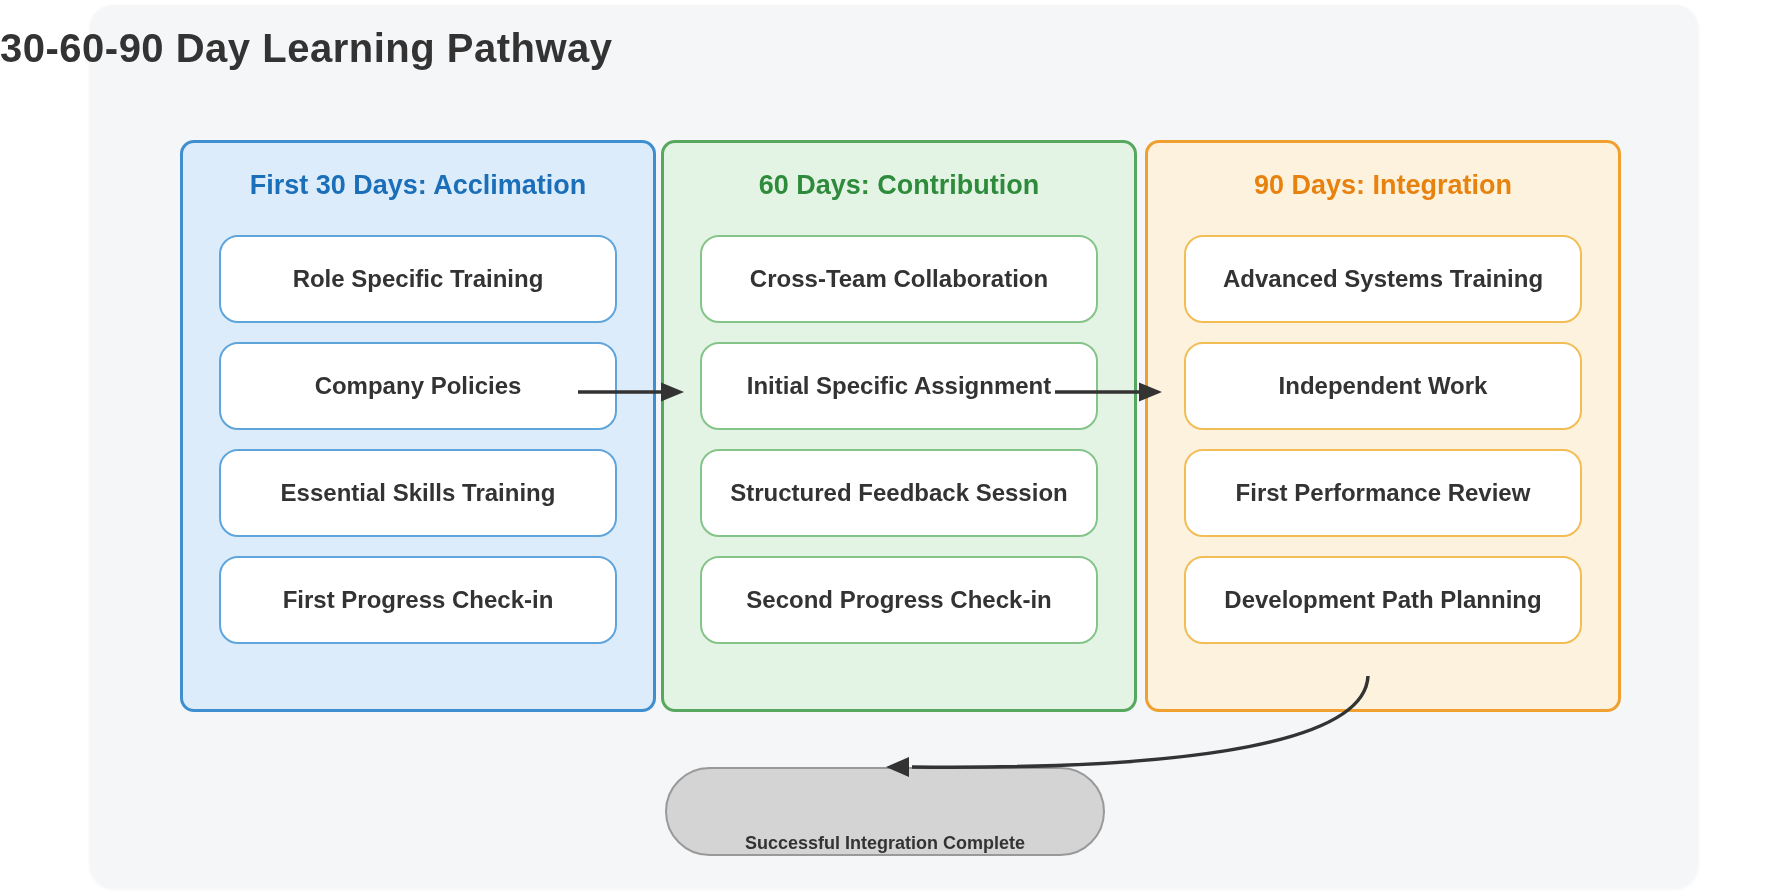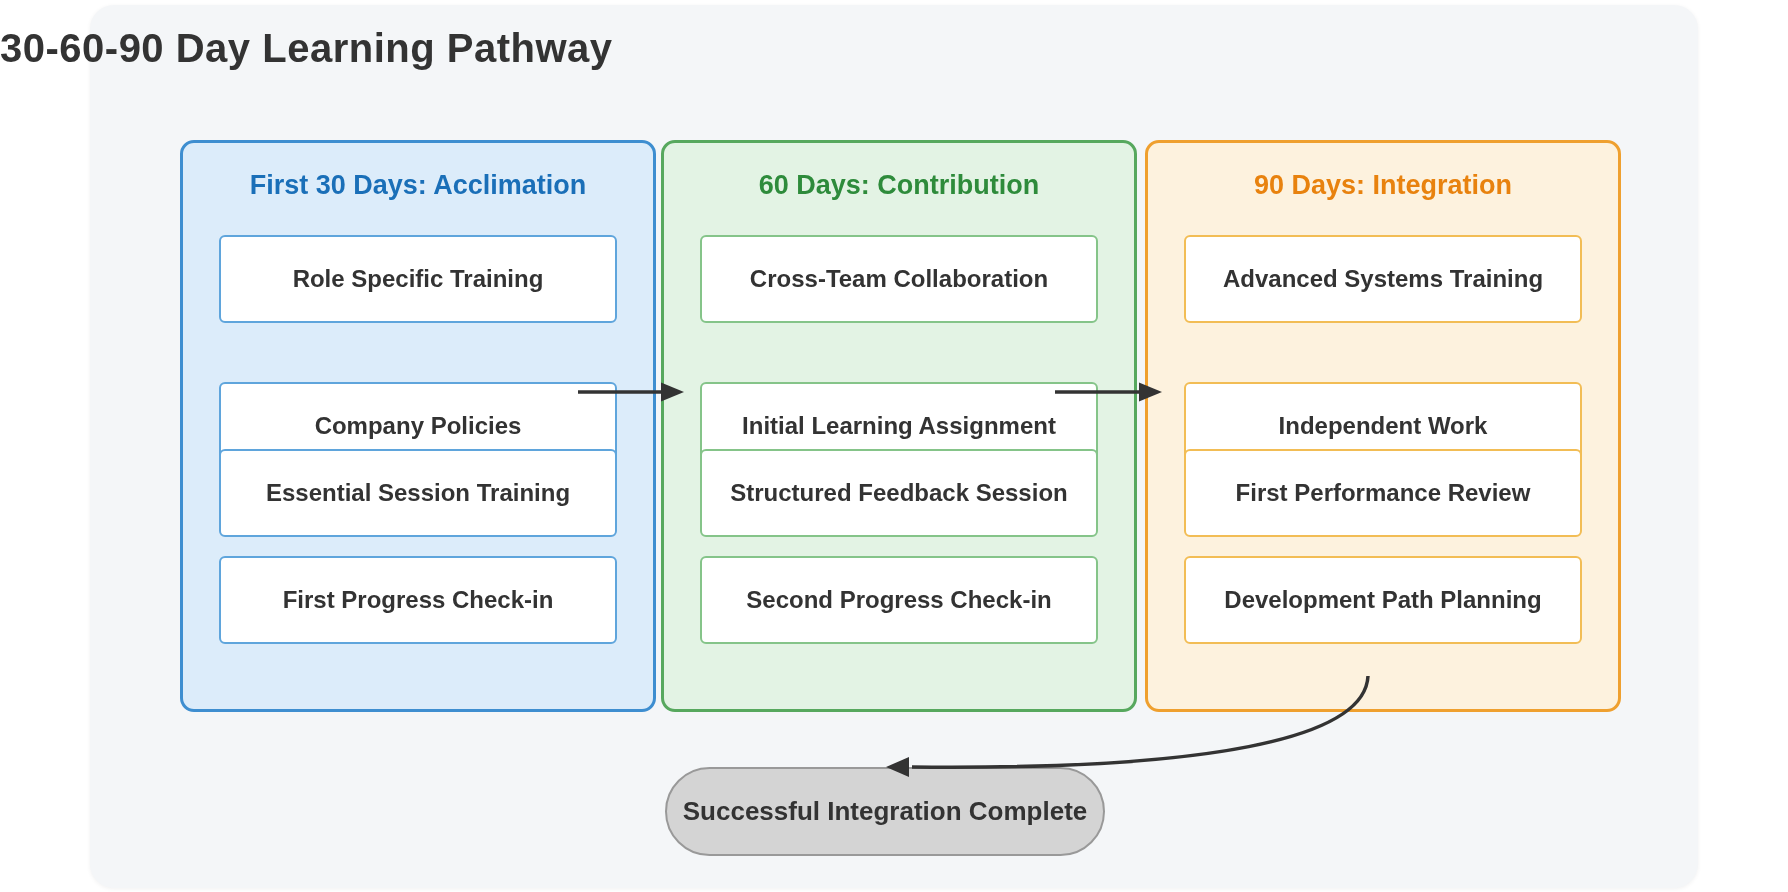--- a/index.html
+++ b/index.html
@@ -53,45 +53,45 @@
     font-weight: 700;
     color: var(--tc);
   }
 
   .node {
     position: absolute;
     left: 36px; right: 36px;
     height: 88px;
     background: #ffffff;
     border: 2px solid var(--nb);
-    border-radius: 6px;
+    border-radius: 19px;
     display: flex;
     align-items: center;
     justify-content: center;
     text-align: center;
     font-size: 24px;
     font-weight: 700;
     color: #333333;
   }
   .node-0 { top: 92px; }
-  .node-1 { top: 199px; margin-top: 40px; }
+  .node-1 { top: 199px; }
   .node-2 { top: 306px; }
   .node-3 { top: 413px; }
 
   .final-node {
     position: absolute;
     left: 665px; top: 767px;
     width: 440px; height: 89px;
     border-radius: 45px;
     border: 2px solid #999999;
     background: #d4d4d4;
     display: flex;
-    align-items: center;
+    align-items: flex-end;
     justify-content: center;
-    font-size: 26px;
+    font-size: 18px;
     font-weight: 700;
     color: #333333;
     z-index: 2;
   }
 
   svg.connectors {
     position: absolute;
     left: 0; top: 0;
     width: 1788px; height: 892px;
     z-index: 5;
@@ -114,34 +114,34 @@
 
   <section class="phase phase-0" style="--bd: #3e8ed0; --bg: #dcecfa; --tc: #1a6fb8; --nb: #5fa5dc;">
     <div class="phase-title">First 30 Days: Acclimation</div>
     <div class="node node-0">
       <span>Role Specific Training</span>
     </div>
     <div class="node node-1">
       <span>Company Policies</span>
     </div>
     <div class="node node-2">
-      <span>Essential Session Training</span>
+      <span>Essential Skills Training</span>
     </div>
     <div class="node node-3">
       <span>First Progress Check-in</span>
     </div>
   </section>
 
   <section class="phase phase-1" style="--bd: #57a85e; --bg: #e3f3e4; --tc: #2e8b3b; --nb: #85c489;">
     <div class="phase-title">60 Days: Contribution</div>
     <div class="node node-0">
       <span>Cross-Team Collaboration</span>
     </div>
     <div class="node node-1">
-      <span>Initial Learning Assignment</span>
+      <span>Initial Specific Assignment</span>
     </div>
     <div class="node node-2">
       <span>Structured Feedback Session</span>
     </div>
     <div class="node node-3">
       <span>Second Progress Check-in</span>
     </div>
   </section>
 
   <section class="phase phase-2" style="--bd: #efa02f; --bg: #fdf2de; --tc: #e8820e; --nb: #f2bd55;">

